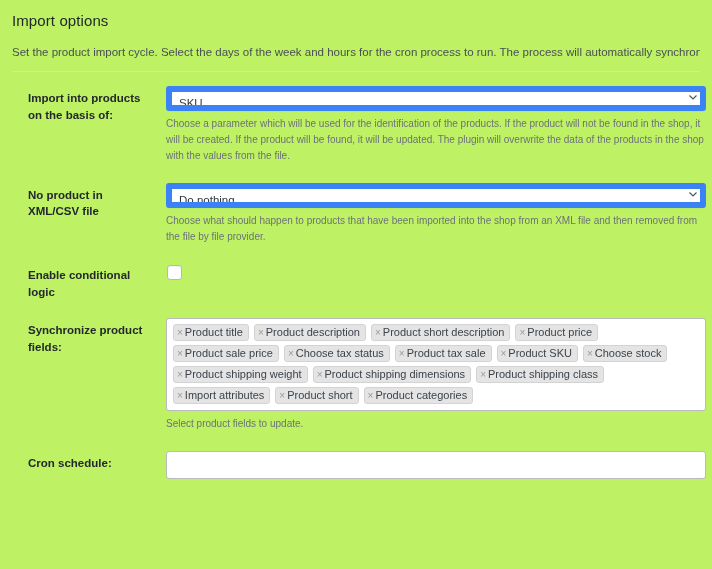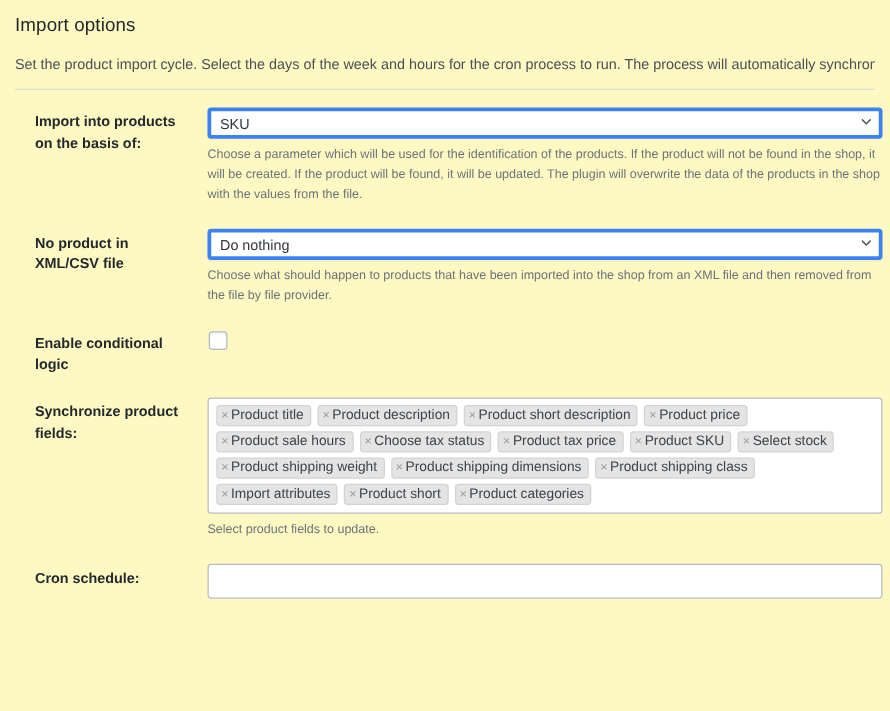--- a/index.html
+++ b/index.html
@@ -13,21 +13,21 @@
     background: #eeeeee;
     font-family: "Liberation Sans", sans-serif;
     font-size: 12px;
     color: #32373c;
     overflow: hidden;
   }
   .page {
     position: relative;
     width: 712px;
     height: 569px;
-    background: #fef9c3;
+    background: #bef264;
     padding: 0;
   }
 
   
   .section-header {
     padding: 12px 12px 0 12px;
   }
   .section-title {
     font-size: 15px;
     font-weight: 400;
@@ -87,21 +87,21 @@
     width: 540px;
   }
   select.wc-select {
     -webkit-appearance: none;
     -moz-appearance: none;
     appearance: none;
     width: 540px;
     height: 25px;
     line-height: 23px;
     padding: 0 24px 0 7px;
-    border: 3px solid #3b82f6;
+    border: 6px solid #3b82f6;
     border-radius: 3px;
     background: #ffffff;
     font-family: "Liberation Sans", sans-serif;
     font-size: 11.5px;
     color: #32373c;
     box-shadow: 0 1px 1px rgba(0,0,0,0.03);
     outline: none;
   }
   .chev {
     position: absolute;
@@ -249,37 +249,37 @@
               <span class="tag">
                 <span class="x">×</span>
                 <span>Product short description</span>
               </span>
               <span class="tag">
                 <span class="x">×</span>
                 <span>Product price</span>
               </span>
               <span class="tag">
                 <span class="x">×</span>
-                <span>Product sale hours</span>
+                <span>Product sale price</span>
               </span>
               <span class="tag">
                 <span class="x">×</span>
                 <span>Choose tax status</span>
               </span>
               <span class="tag">
                 <span class="x">×</span>
-                <span>Product tax price</span>
+                <span>Product tax sale</span>
               </span>
               <span class="tag">
                 <span class="x">×</span>
                 <span>Product SKU</span>
               </span>
               <span class="tag">
                 <span class="x">×</span>
-                <span>Select stock</span>
+                <span>Choose stock</span>
               </span>
               <span class="tag">
                 <span class="x">×</span>
                 <span>Product shipping weight</span>
               </span>
               <span class="tag">
                 <span class="x">×</span>
                 <span>Product shipping dimensions</span>
               </span>
               <span class="tag">

